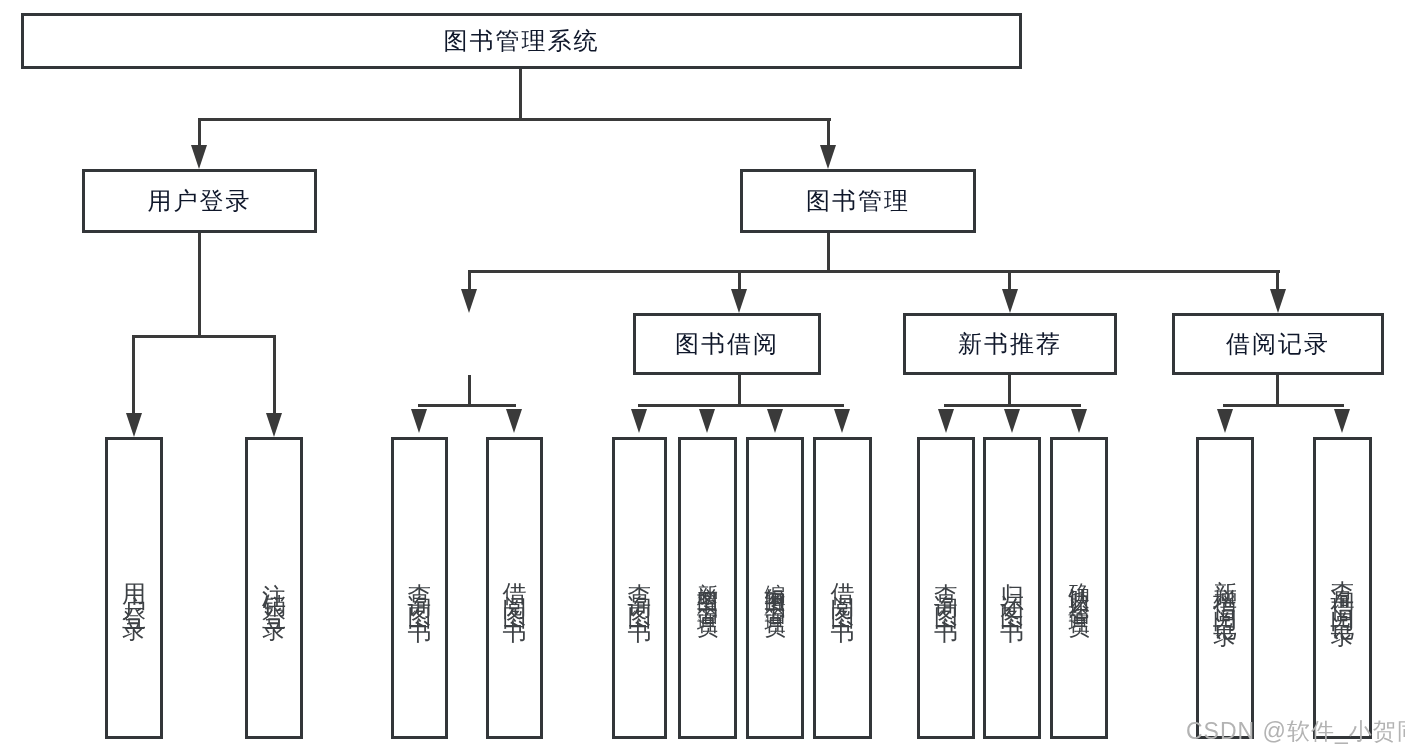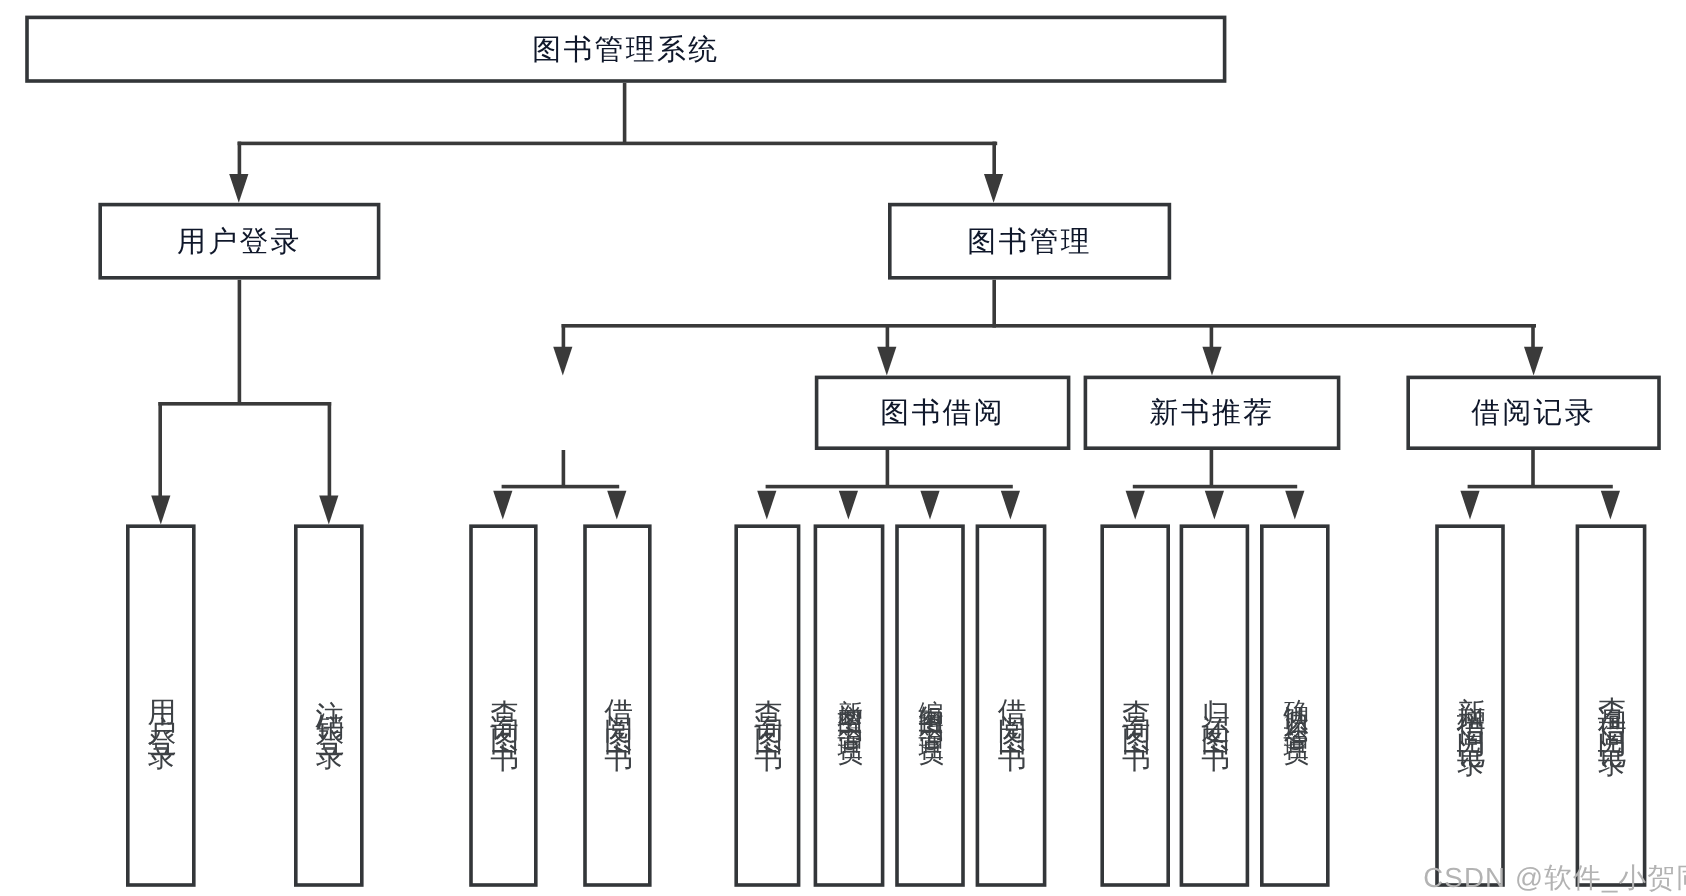--- a/index.html
+++ b/index.html
@@ -100,21 +100,21 @@
   <div class="hl" style="left:468px; top:270px; width:812px;"></div>
   <div class="vl" style="left:468px;  top:270px; height:21px;"></div>
   <div class="arr" style="left:461px;  top:289px;"></div>
   <div class="vl" style="left:738px;  top:270px; height:21px;"></div>
   <div class="arr" style="left:731px;  top:289px;"></div>
   <div class="vl" style="left:1008px; top:270px; height:21px;"></div>
   <div class="arr" style="left:1002px; top:289px;"></div>
   <div class="vl" style="left:1276px; top:270px; height:21px;"></div>
   <div class="arr" style="left:1270px; top:289px;"></div>
 
-  <div class="hbox" style="left:633px; top:313px; width:213px; height:62px;margin-left:46px;">
+  <div class="hbox" style="left:633px; top:313px; width:188px; height:62px;">
     <span>图书借阅</span>
   </div>
   <div class="hbox" style="left:903px; top:313px; width:214px; height:62px;">
     <span>新书推荐</span>
   </div>
   <div class="hbox" style="left:1172px; top:313px; width:212px; height:62px;">
     <span>借阅记录</span>
   </div>
 
   <div class="vl" style="left:468px; top:375px; height:31px;"></div>

